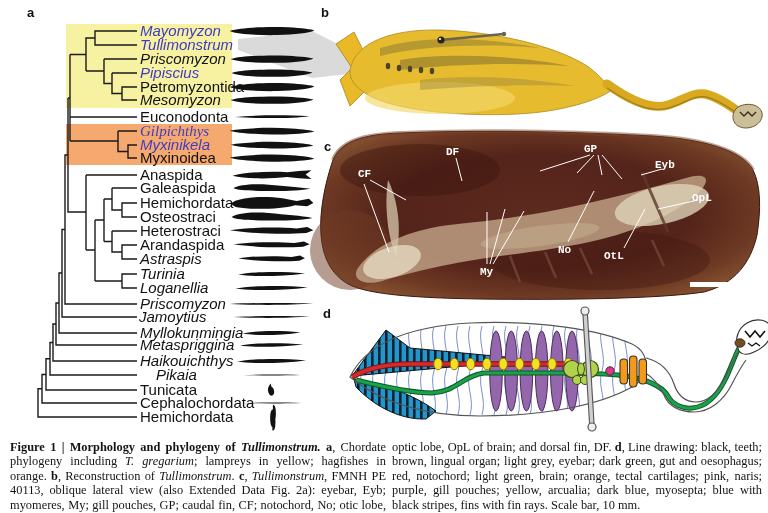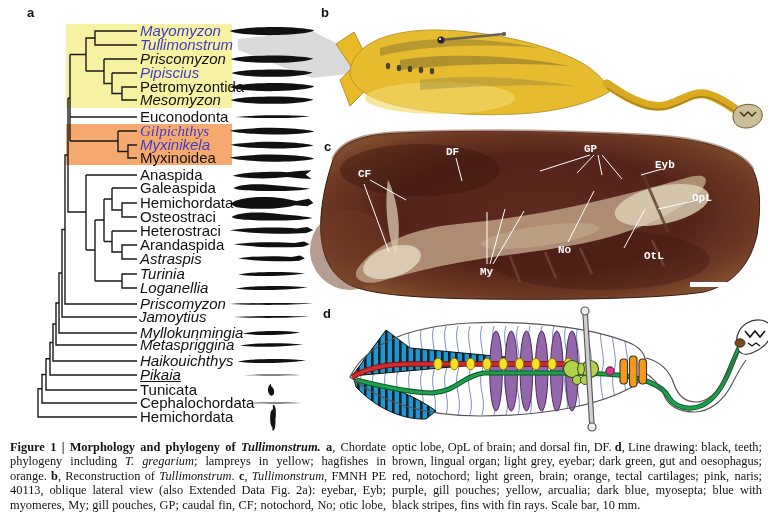--- a/index.html
+++ b/index.html
@@ -258,31 +258,31 @@
       <div class="taxon" style="left: 140px; top: 225px;">Heterostraci</div>
       <div class="taxon" style="left: 140px; top: 239px;">Arandaspida</div>
       <div class="taxon it" style="left: 140px; top: 253px;">Astraspis</div>
       <div class="taxon it" style="left: 140px; top: 268px;">Turinia</div>
       <div class="taxon it" style="left: 140px; top: 282px;">Loganellia</div>
       <div class="taxon it" style="left: 140px; top: 298px;">Priscomyzon</div>
       <div class="taxon it" style="left: 139px; top: 311px;">Jamoytius</div>
       <div class="taxon it" style="left: 140px; top: 327px;">Myllokunmingia</div>
       <div class="taxon it" style="left: 140px; top: 339px;">Metaspriggina</div>
       <div class="taxon it" style="left: 140px; top: 355px;">Haikouichthys</div>
-      <div class="taxon it" style="left: 140px; top: 369px; text-decoration: underline;">Pikaia</div>
+      <div class="taxon it" style="left: 156px; top: 369px;">Pikaia</div>
       <div class="taxon" style="left: 140px; top: 384px;">Tunicata</div>
       <div class="taxon" style="left: 140px; top: 397px;">Cephalochordata</div>
       <div class="taxon" style="left: 140px; top: 411px;">Hemichordata</div>
     </div>
   <div id="fossil-labels">
       <div class="flabel" style="left: 358px; top: 168px;">CF</div>
       <div class="flabel" style="left: 446px; top: 146px;">DF</div>
       <div class="flabel" style="left: 584px; top: 143px;">GP</div>
       <div class="flabel" style="left: 655px; top: 159px;">Eyb</div>
       <div class="flabel" style="left: 692px; top: 192px;">OpL</div>
       <div class="flabel" style="left: 558px; top: 244px;">No</div>
-      <div class="flabel" style="left: 644px; top: 250px; text-align: center;">OtL</div>
+      <div class="flabel" style="left: 604px; top: 250px; text-align: center;">OtL</div>
       <div class="flabel" style="left: 480px; top: 266px;">My</div>
     </div>
 
   <div class="cap" id="cap-left" style="left:10px;width:376px"><span class="b">Figure 1 | Morphology and phylogeny of </span><span class="bi">Tullimonstrum.</span><span> </span><span class="b">a</span><span>, Chordate phylogeny including </span><span class="i">T. gregarium</span><span>; lampreys in yellow; hagfishes in orange. </span><span class="b">b</span><span>, Reconstruction of </span><span class="i">Tullimonstrum</span><span>. </span><span class="b">c</span><span>, </span><span class="i">Tullimonstrum</span><span>, FMNH PE 40113, oblique lateral view (also Extended Data Fig. 2a): eyebar, Eyb; myomeres, My; gill pouches, GP; caudal fin, CF; notochord, No; otic lobe, OtL and</span></div>
   <div class="cap" id="cap-right" style="left:392px;width:370px"><span>optic lobe, OpL of brain; and dorsal fin, DF. </span><span class="b">d</span><span>, Line drawing: black, teeth; brown, lingual organ; light grey, eyebar; dark green, gut and oesophagus; red, notochord; light green, brain; orange, tectal cartilages; pink, naris; purple, gill pouches; yellow, arcualia; dark blue, myosepta; blue with black stripes, fins with fin rays. Scale bar, 10 mm.</span></div>
 </div>
 
 </body></html>

